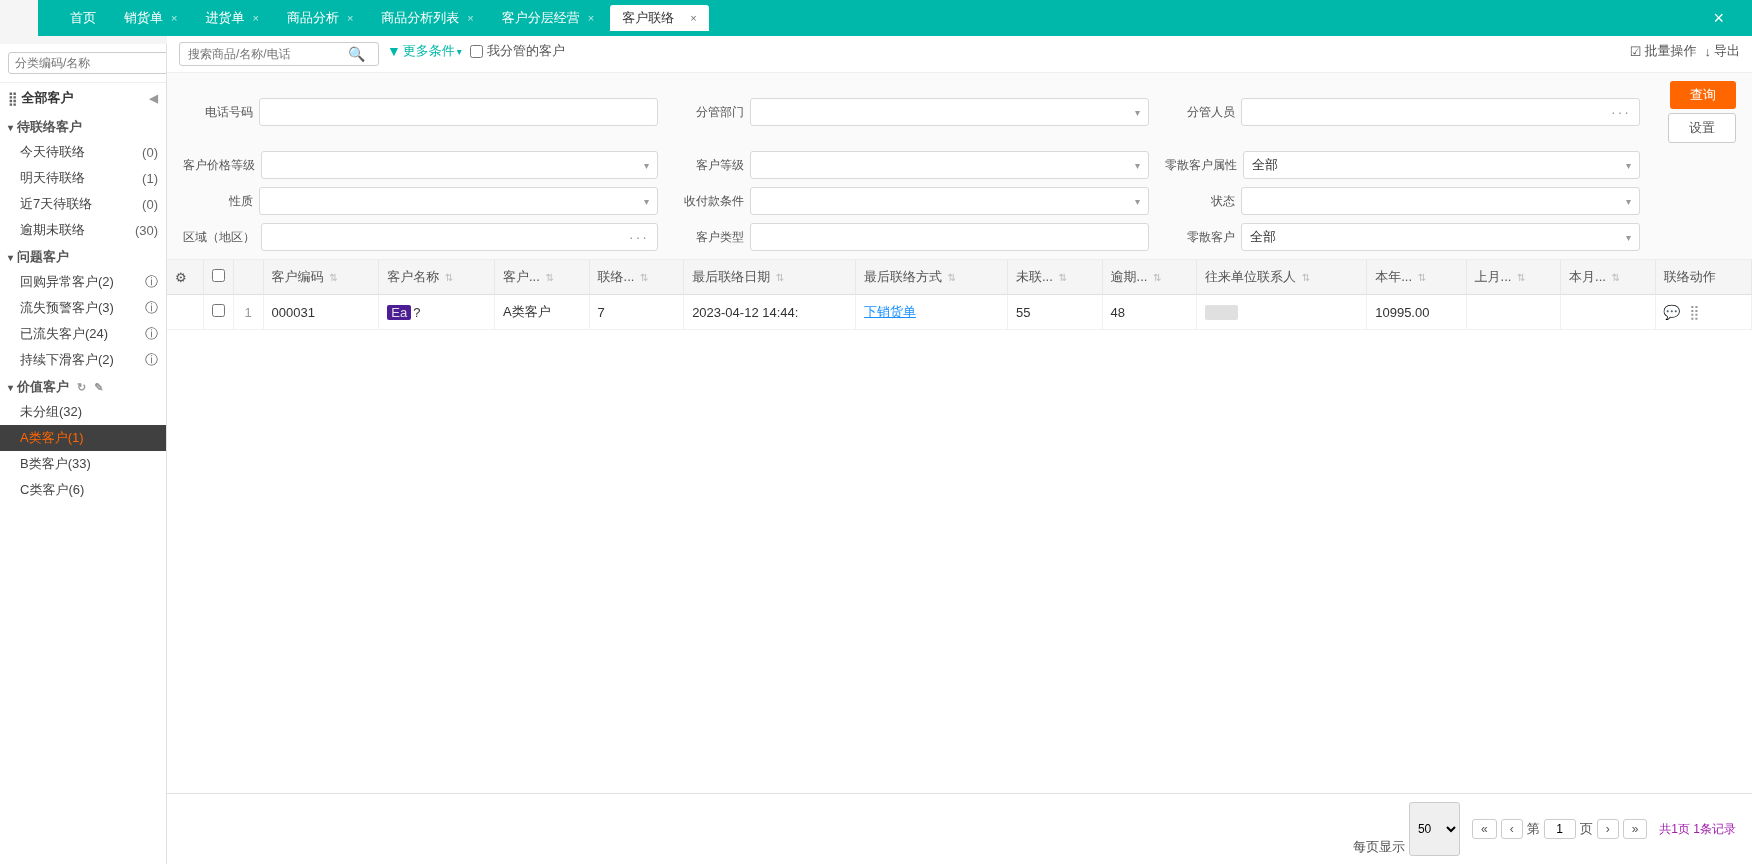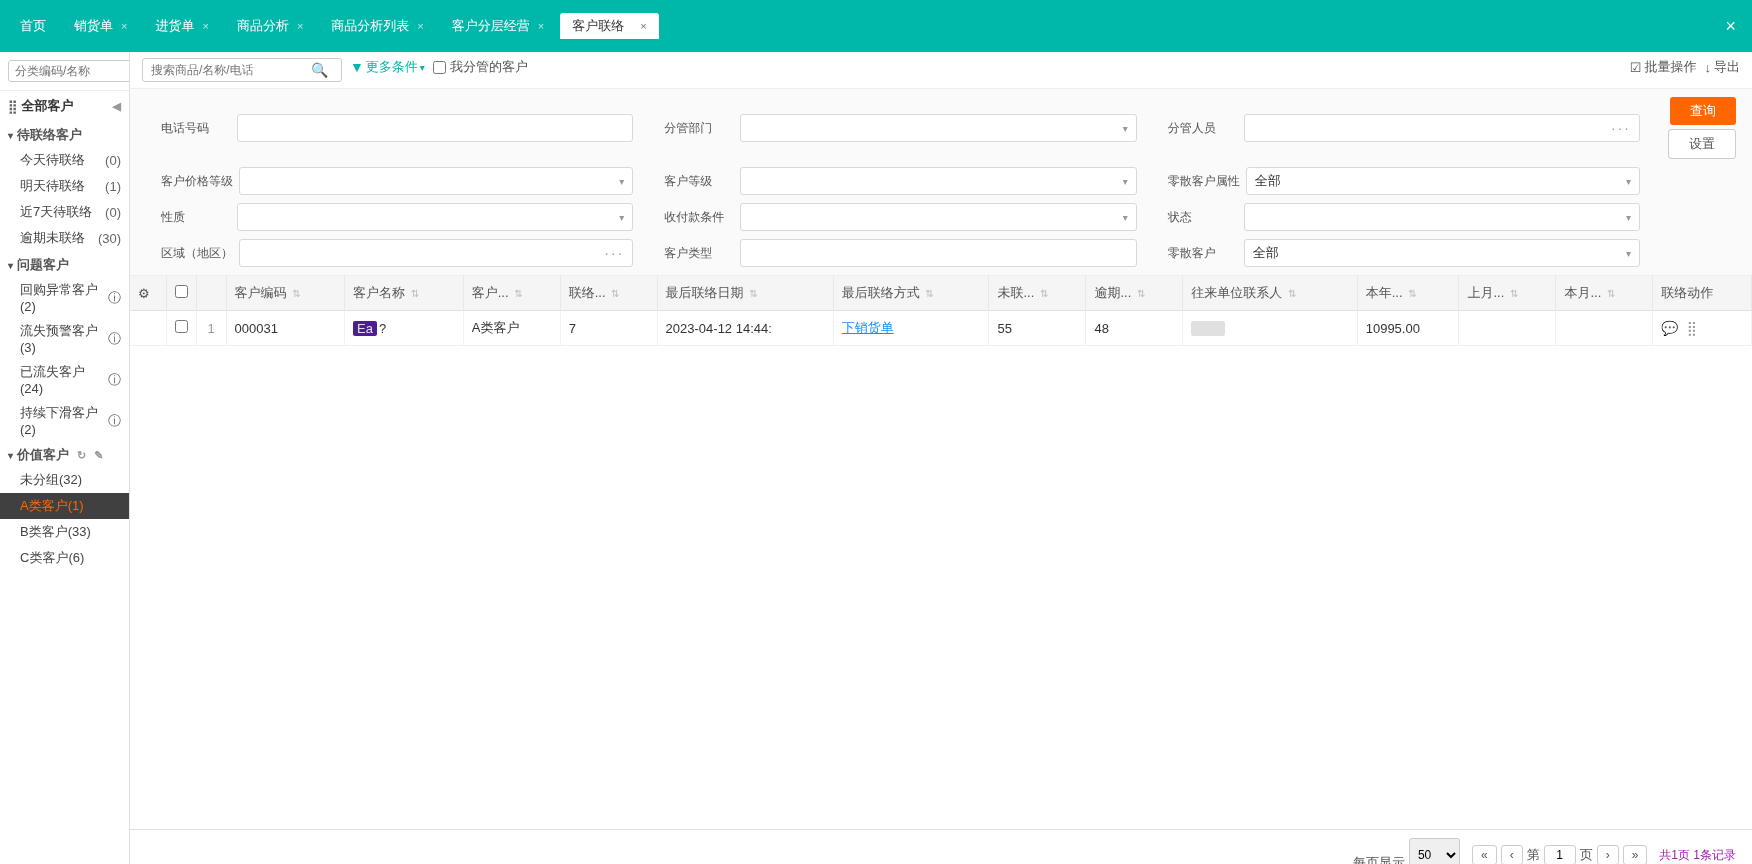--- a/index.html
+++ b/index.html
@@ -1,25 +1,26 @@
 <!DOCTYPE html>
 <html><head>
   <meta charset="utf-8">
   <style>
     * { box-sizing: border-box; margin: 0; padding: 0; font-family: 'Microsoft YaHei', Arial, sans-serif; font-size: 13px; }
     body { background: #f5f5f5; width: 1752px; height: 864px; overflow: hidden; }
 
     
     .top-nav {
       background: #00b8a9;
-      height: 52px;
-      display: flex;
-      align-items: center;
-      padding: 0 8px;
+      height: 36px;
+      display: flex;
+      align-items: center;
+      padding: 0 20px;
       gap: 4px;
+      margin-left: 38px;
     }
     .nav-item {
       color: #fff;
       padding: 4px 12px;
       cursor: pointer;
       border-radius: 3px 3px 0 0;
       white-space: nowrap;
       font-size: 13px;
       display: flex;
       align-items: center;
@@ -31,26 +32,27 @@
     .nav-close-btn { color: #fff; cursor: pointer; font-size: 18px; padding: 0 8px; }
 
     
     .main-layout {
       display: flex;
       height: calc(864px - 36px);
     }
 
     
     .sidebar {
-      width: 130px;
+      width: 167px;
       background: #fff;
       border-right: 1px solid #e0e0e0;
       display: flex;
       flex-direction: column;
       overflow-y: auto;
+      margin-top: 8px;
     }
     .sidebar-search {
       padding: 8px;
       display: flex;
       align-items: center;
       border-bottom: 1px solid #eee;
     }
     .sidebar-search input {
       flex: 1;
       border: 1px solid #ccc;
@@ -185,21 +187,21 @@
       display: flex;
       align-items: center;
       gap: 6px;
       flex: 1;
     }
     .filter-label {
       color: #555;
       font-size: 12px;
       white-space: nowrap;
       min-width: 70px;
-      margin-left: 15px;
+      text-align: right;
     }
     .filter-input {
       flex: 1;
       border: 1px solid #d9d9d9;
       border-radius: 3px;
       padding: 4px 8px;
       font-size: 12px;
       outline: none;
       background: #fff;
       display: flex;
@@ -284,21 +286,21 @@
     .page-size-select {
       display: flex;
       align-items: flex-end;
       gap: 4px;
       font-size: 12px;
       color: #555;
     }
     .page-size-select select {
       border: 1px solid #ccc;
       border-radius: 3px;
-      padding: 8px 4px;
+      padding: 18px 4px;
       font-size: 12px;
     }
     .pagination {
       display: flex;
       align-items: center;
       gap: 4px;
       font-size: 12px;
       color: #555;
     }
     .pagination .page-btn {

